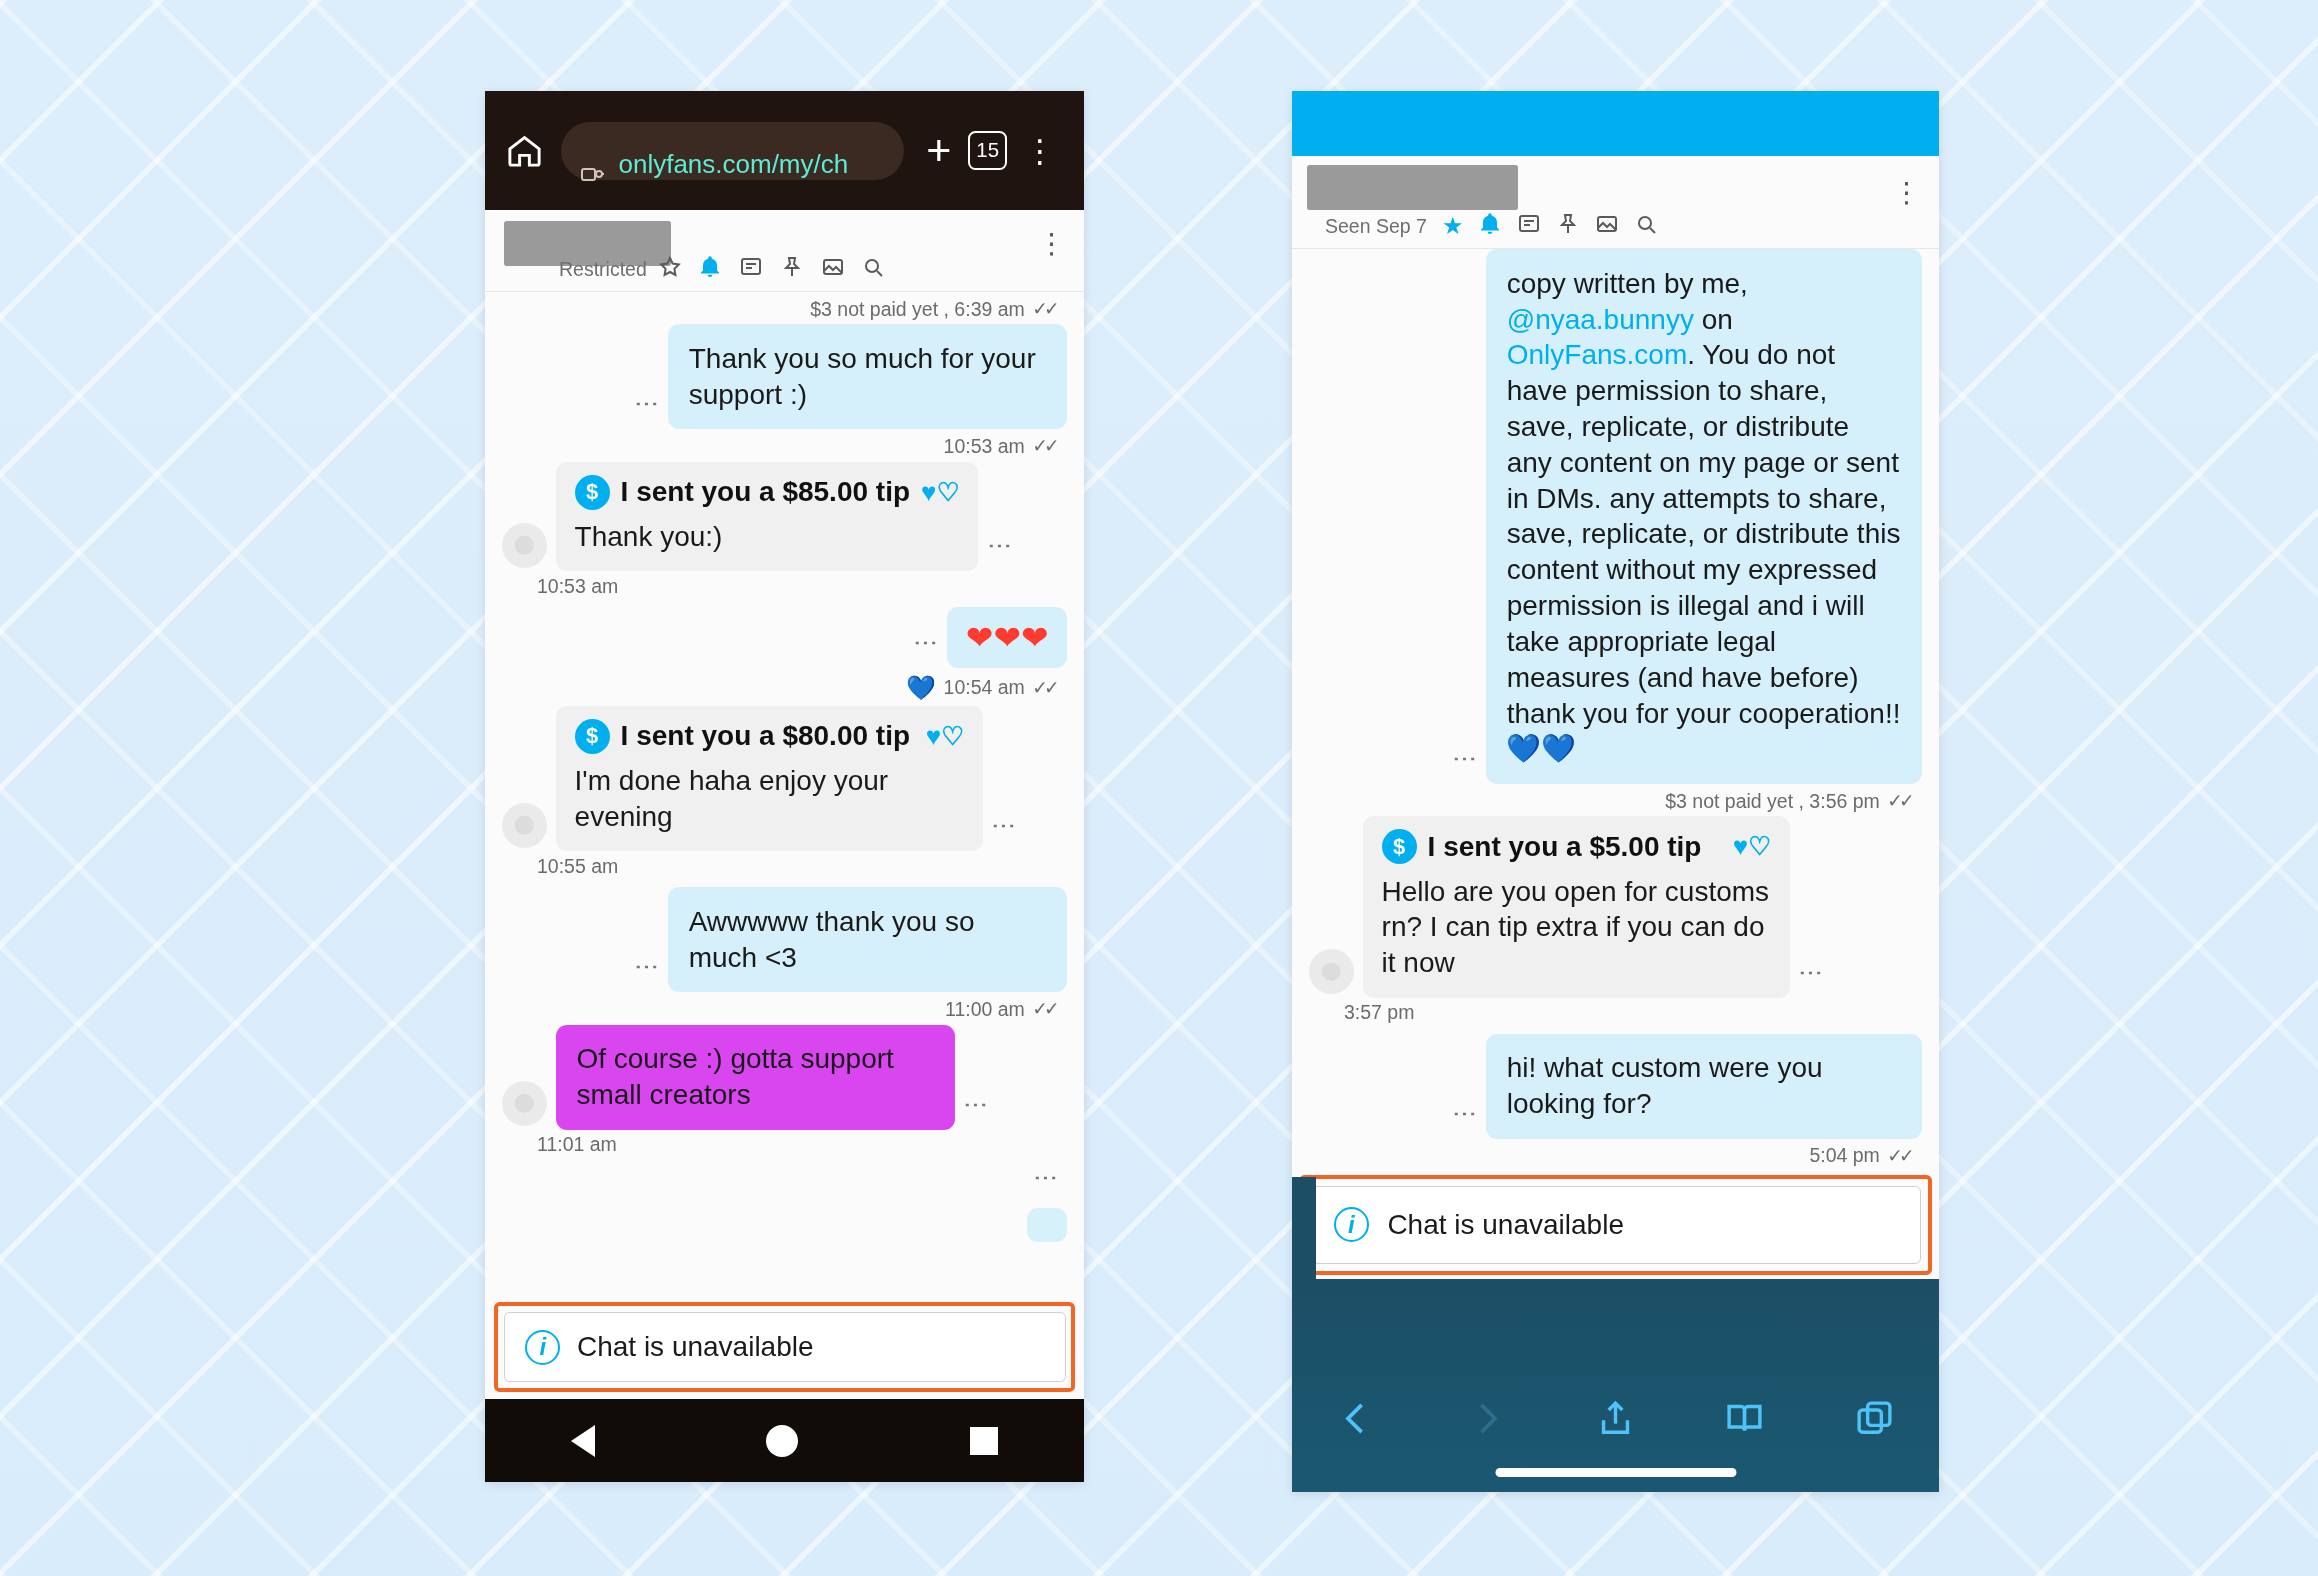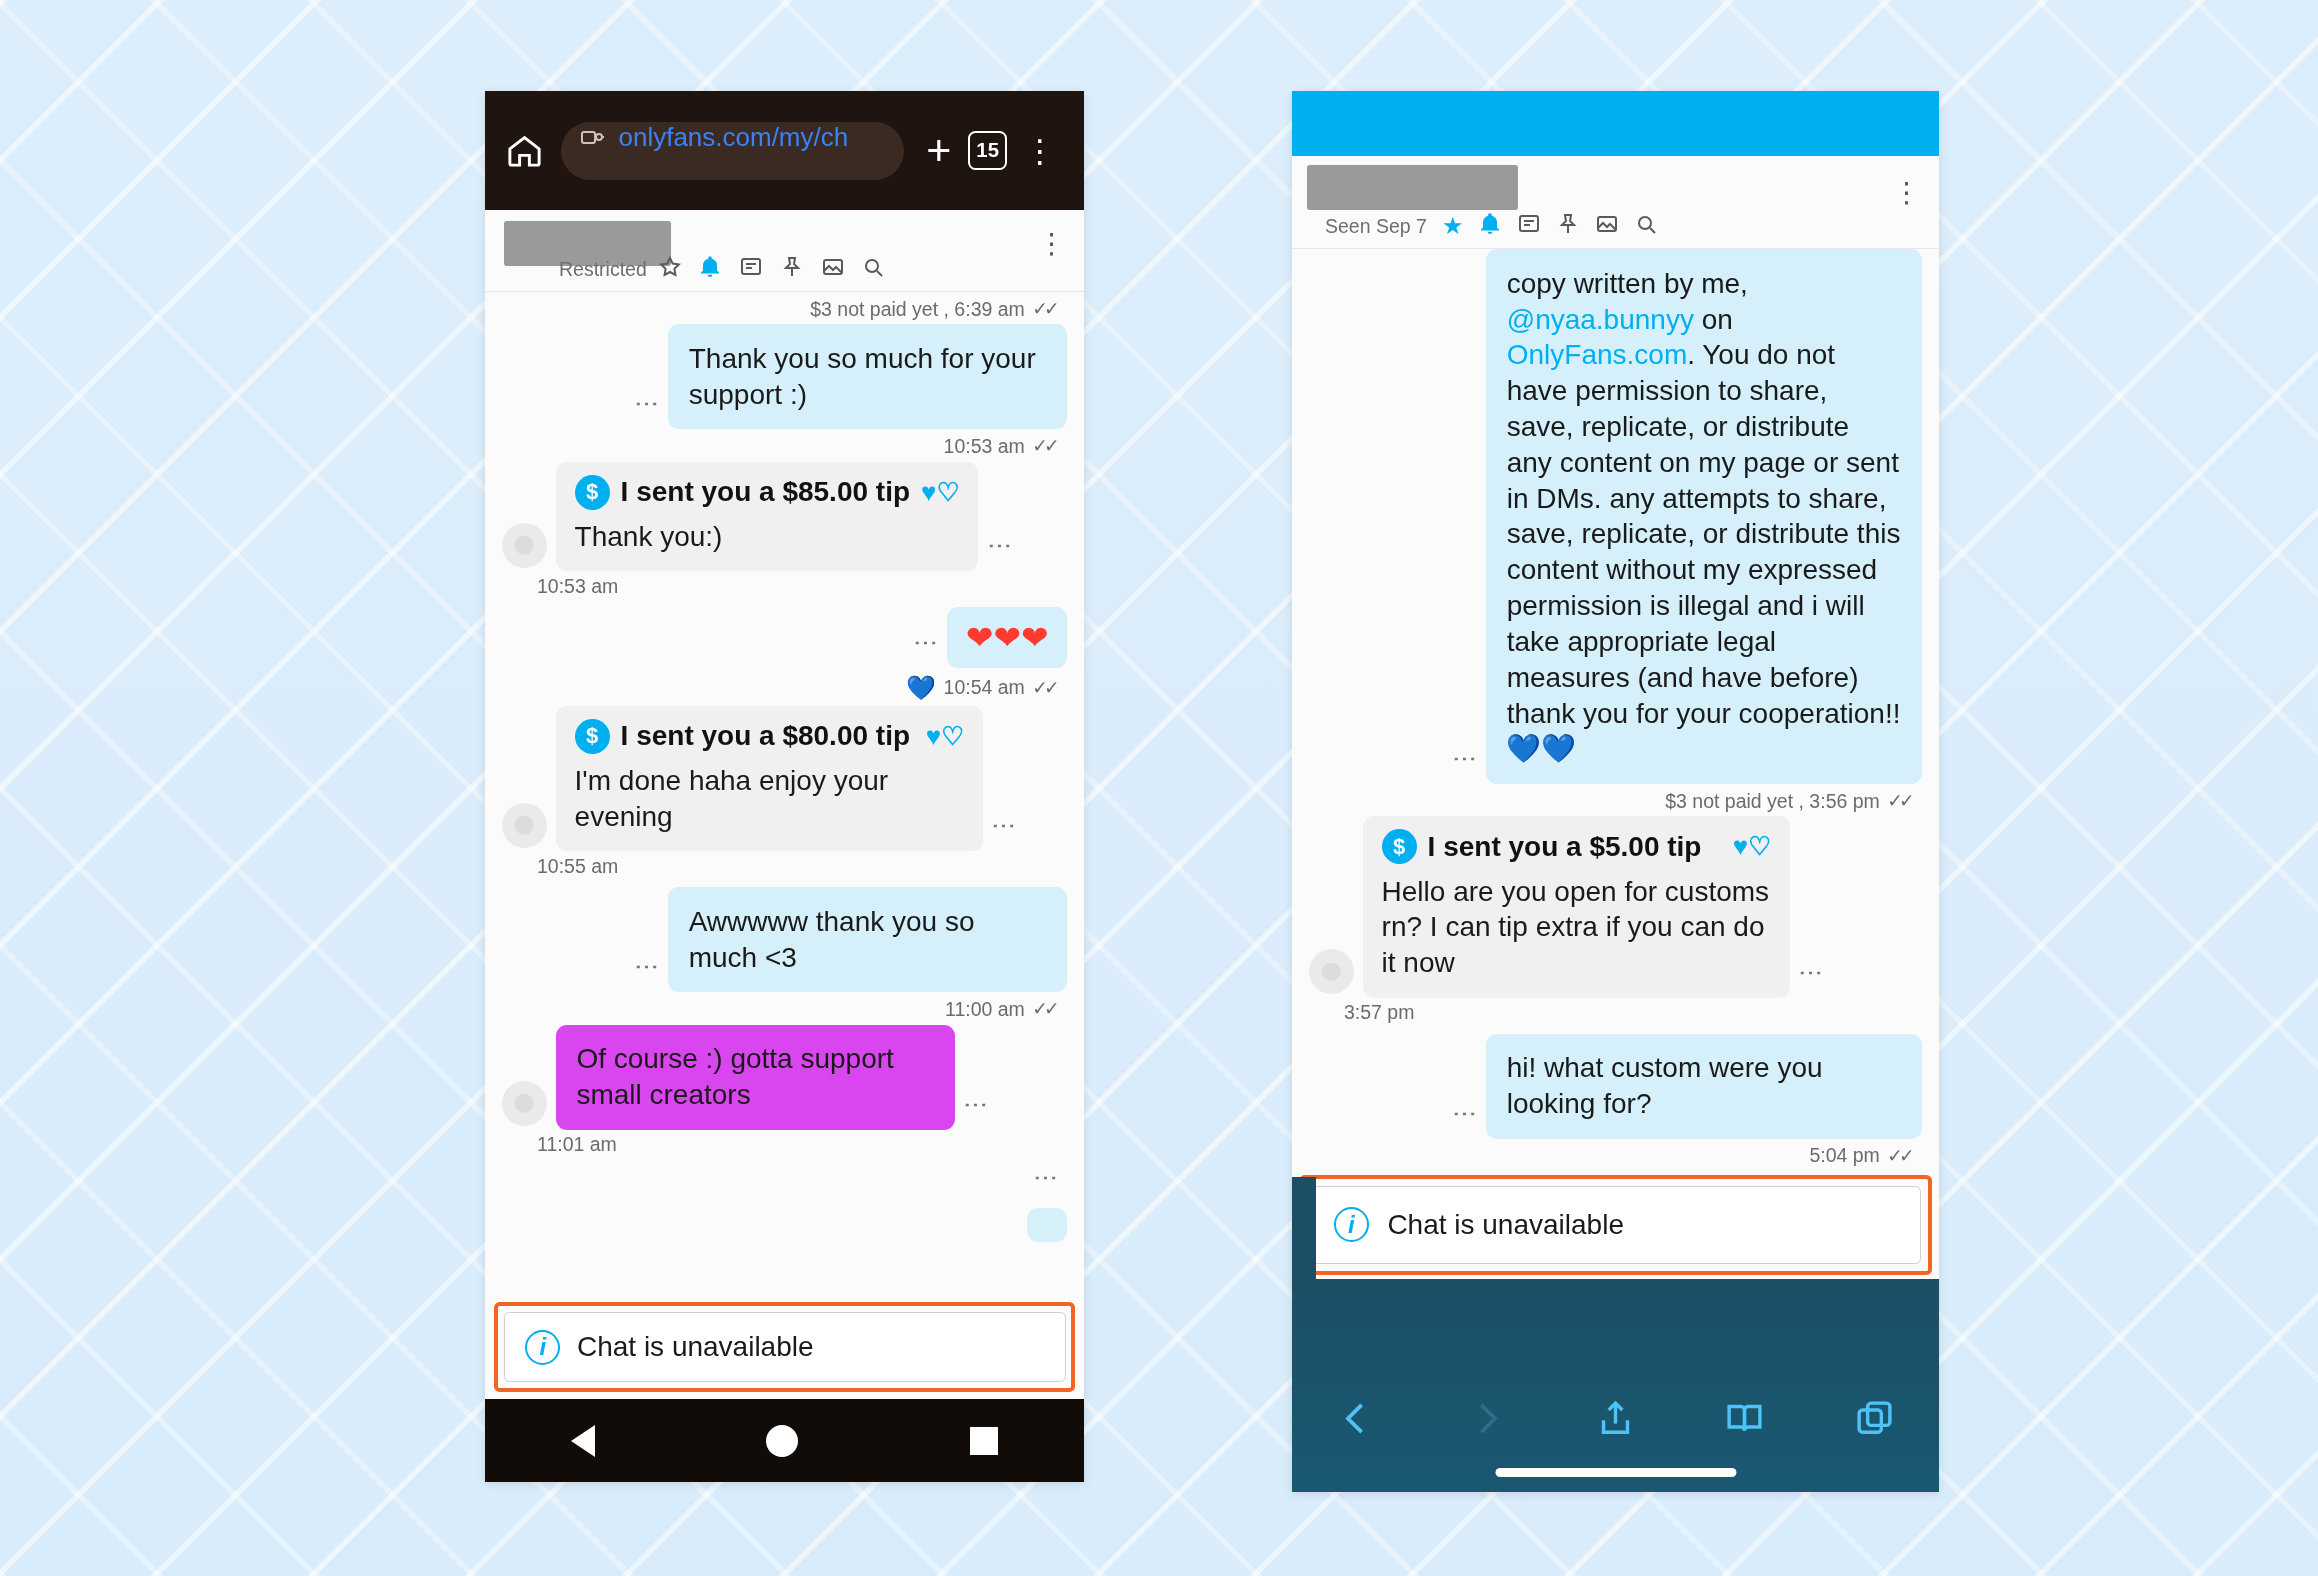--- a/index.html
+++ b/index.html
@@ -36,35 +36,35 @@
     display: flex; align-items: center;
     padding: 0 20.4px;
     gap: 16.7px;
   }
   .and-home-icon { width: 39px; height: 39px; flex: none; }
   .and-omnibox {
     flex: 1 1 auto;
     height: 58px;
     background: #3a2a22;
     border-radius: 30px;
-    display: flex; align-items: flex-start;
+    display: flex; align-items: flex-end;
     padding: 0 20.4px; gap: 13px;
-    color: #3b82f6;
+    color: #5eead4;
     font-size: 26px;
     max-width: 343px;
   }
   .and-omnibox .lock { width: 24px; height: 20.4px; flex:none; }
   .and-plus {
     color: #fff; font-size: 43px; line-height: 1; font-weight: 300;
     margin-left: 5.6px;
   }
   .and-tabcount {
     width: 39px; height: 39px; border: 2.8px solid #fff; border-radius: 7.4px;
     color: #fff; font-size: 20.4px; display:flex; align-items:center; justify-content:center;
-    font-weight: 700;
+    font-weight: 400;
   }
   .and-kebab { color: #fff; font-size: 32px; letter-spacing: 0; line-height: 1; }
 
   
   .and-chat-header {
     height: 82px;
     background: #fbfbfb;
     display: flex; align-items: flex-start;
     padding: 9.3px 15px 0 18.6px;
     position: relative;

